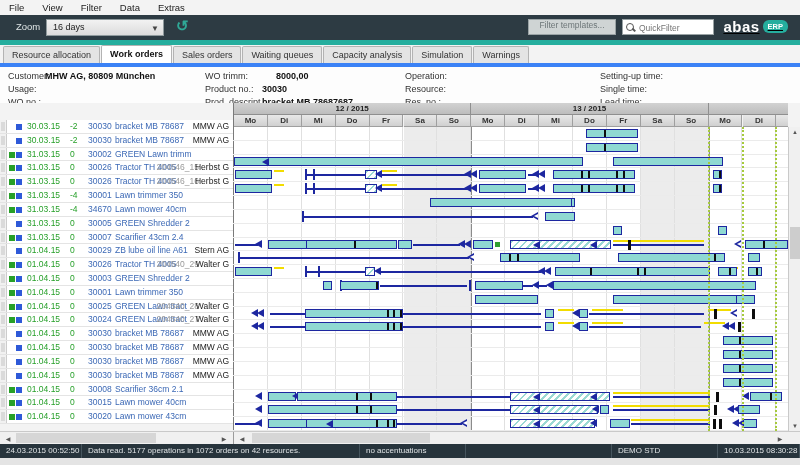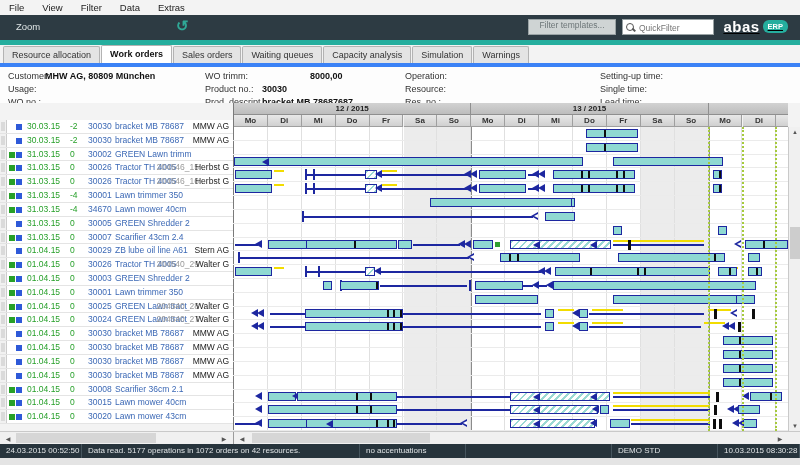--- a/index.html
+++ b/index.html
@@ -110,20 +110,24 @@
   <div id="menubar">
       <div class="menu-item">File</div>
       <div class="menu-item">View</div>
       <div class="menu-item">Filter</div>
       <div class="menu-item">Data</div>
       <div class="menu-item">Extras</div>
     </div>
 
   <div id="toolbar">
     <span id="zoom-label">Zoom</span>
+    <div id="zoom-select">
+      <span>16 days</span>
+      <span class="arr">▼</span>
+    </div>
     <span id="reset-btn">↺</span>
     <div id="filter-templates">Filter templates...</div>
     <div id="quickfilter-wrap">
       <span class="mag"></span>
       <span class="mag-handle"></span>
       <input id="quickfilter" placeholder="QuickFilter" style="">
     </div>
     <div id="logo">
       <span class="word">abas</span>
       <span class="badge">ERP</span>
@@ -140,21 +144,21 @@
       <div class="tab">Simulation</div>
       <div class="tab">Warnings</div>
     </div>
 
   <div id="infopanel">
       <div class="inf" style="left: 8px; top: 4px;">Customer:</div>
       <div class="inf" style="left: 45px; top: 4px;"><b>MHW AG, 80809 München</b></div>
       <div class="inf" style="left: 8px; top: 17px;">Usage:</div>
       <div class="inf" style="left: 8px; top: 30px;">WO no.:</div>
       <div class="inf" style="left: 205px; top: 4px;">WO trimm:</div>
-      <div class="inf" style="left: 278px; top: 4px; padding-left: 32px;"><b>8000,00</b></div>
+      <div class="inf" style="left: 244px; top: 4px; padding-left: 32px;"><b>8000,00</b></div>
       <div class="inf" style="left: 205px; top: 17px;">Product no.:</div>
       <div class="inf" style="left: 262px; top: 17px;"><b>30030</b></div>
       <div class="inf" style="left: 205px; top: 30px;">Prod. descript.:</div>
       <div class="inf" style="left: 262px; top: 30px;"><b>bracket MB 78687687</b></div>
       <div class="inf" style="left: 405px; top: 4px;">Operation:</div>
       <div class="inf" style="left: 405px; top: 17px;">Resource:</div>
       <div class="inf" style="left: 405px; top: 30px;">Res. no.:</div>
       <div class="inf" style="left: 600px; top: 4px;">Setting-up time:</div>
       <div class="inf" style="left: 600px; top: 17px;">Single time:</div>
       <div class="inf" style="left: 600px; top: 30px;">Lead time:</div>

